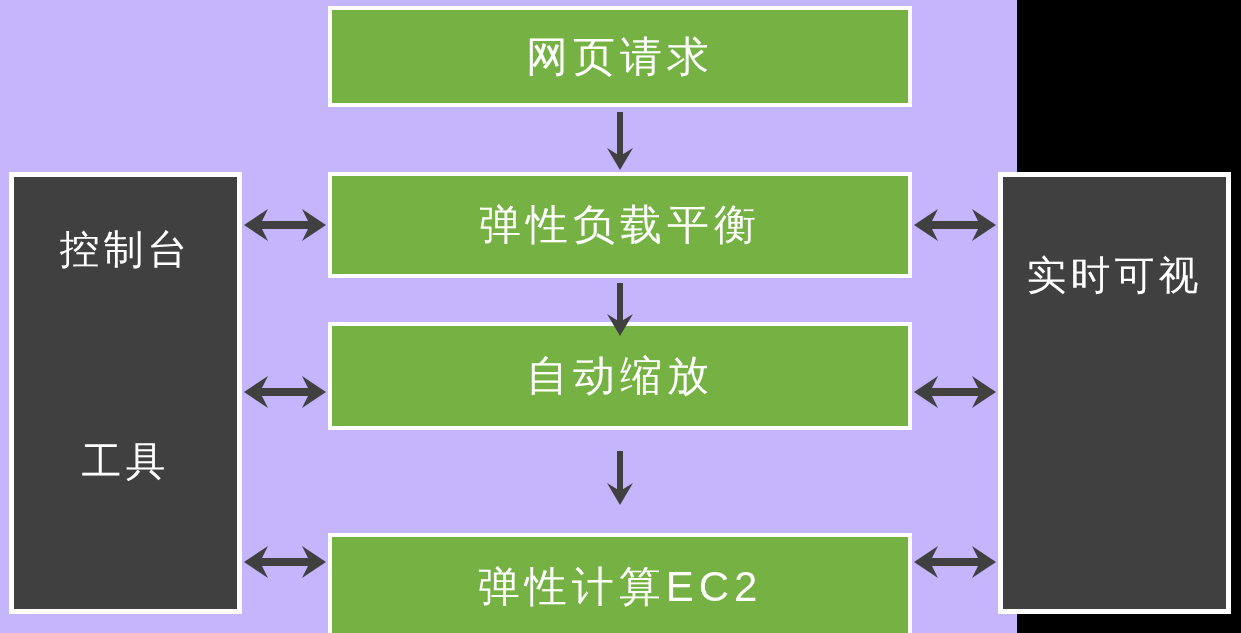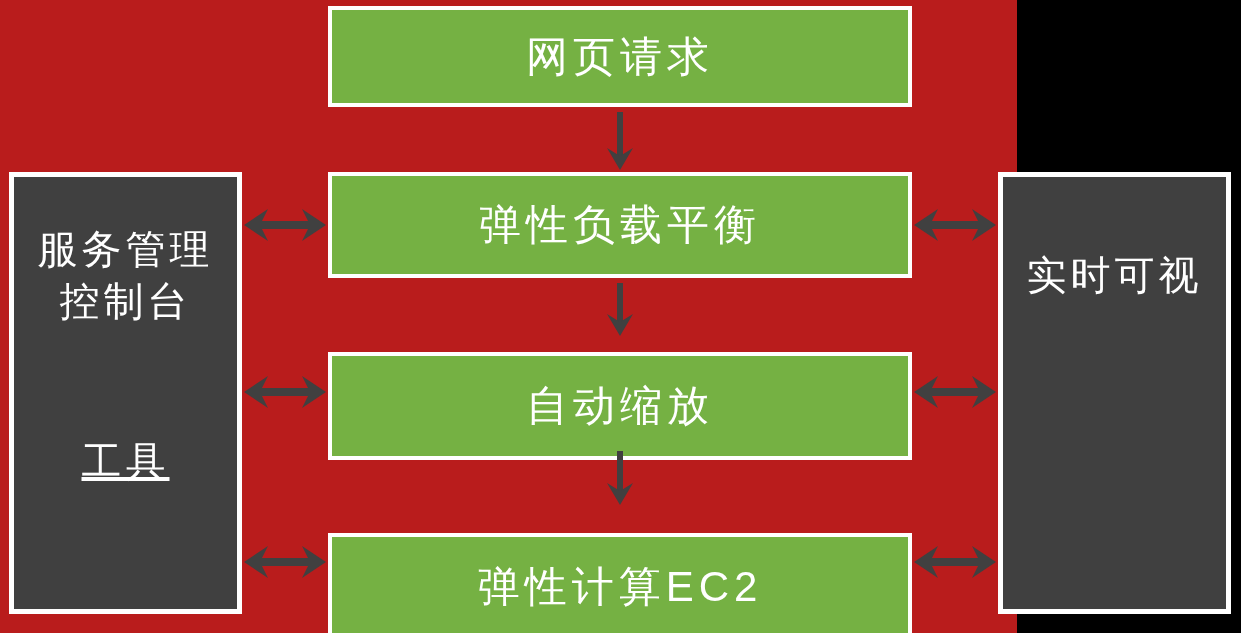--- a/index.html
+++ b/index.html
@@ -8,41 +8,41 @@
     background: #000000;
     width: 1241px;
     height: 633px;
     overflow: hidden;
     font-family: "Liberation Sans", "DejaVu Sans", sans-serif;
   }
   .canvas {
     position: relative;
     width: 1017px;
     height: 633px;
-    background: #b91c1c;
+    background: #c4b5fd;
   }
   
   .gnode {
     position: absolute;
     left: 328px;
     width: 584px;
     background: #75b143;
     border: 4px solid #ffffff;
     box-sizing: border-box;
     display: flex;
     align-items: center;
     justify-content: center;
     color: #ffffff;
     font-size: 42px;
     letter-spacing: 5px;
     white-space: nowrap;
   }
   #node-web-request   { top: 6px;   height: 101px; }
   #node-load-balancer { top: 172px; height: 106px; }
-  #node-auto-scaling  { top: 352px; height: 108px; }
+  #node-auto-scaling  { top: 322px; height: 108px; }
   #node-ec2           { top: 508px; height: 108px; margin-top: 25px; }
 
   
   .panel {
     position: absolute;
     top: 172px;
     width: 233px;
     height: 442px;
     background: #404040;
     border: 5px solid #ffffff;
@@ -56,21 +56,21 @@
   .panel .group {
     position: absolute;
     left: 0;
     width: 100%;
     text-align: center;
     line-height: 52px;
     white-space: nowrap;
   }
   .group-top-two    { top: 46px; }
   .group-top-single { top: 72px; }
-  .group-bottom     { top: 258px; text-decoration: underline; }
+  .group-bottom     { top: 258px; }
 
   
   #arrow-layer {
     position: absolute;
     left: 0;
     top: 0;
     width: 1241px;
     height: 633px;
     pointer-events: none;
   }
@@ -89,21 +89,20 @@
   </div>
   <div class="gnode" id="node-auto-scaling">
     <span>自动缩放</span>
   </div>
   <div class="gnode" id="node-ec2">
     <span>弹性计算EC2</span>
   </div>
 
   <div class="panel" id="panel-left">
     <div class="group group-top-two">
-      <div>服务管理</div>
       <div>控制台</div>
     </div>
     <div class="group group-bottom">
       <div>工具</div>
     </div>
   </div>
 
   <div class="panel" id="panel-right">
     <div class="group group-top-single">
       <div>实时可视</div>

